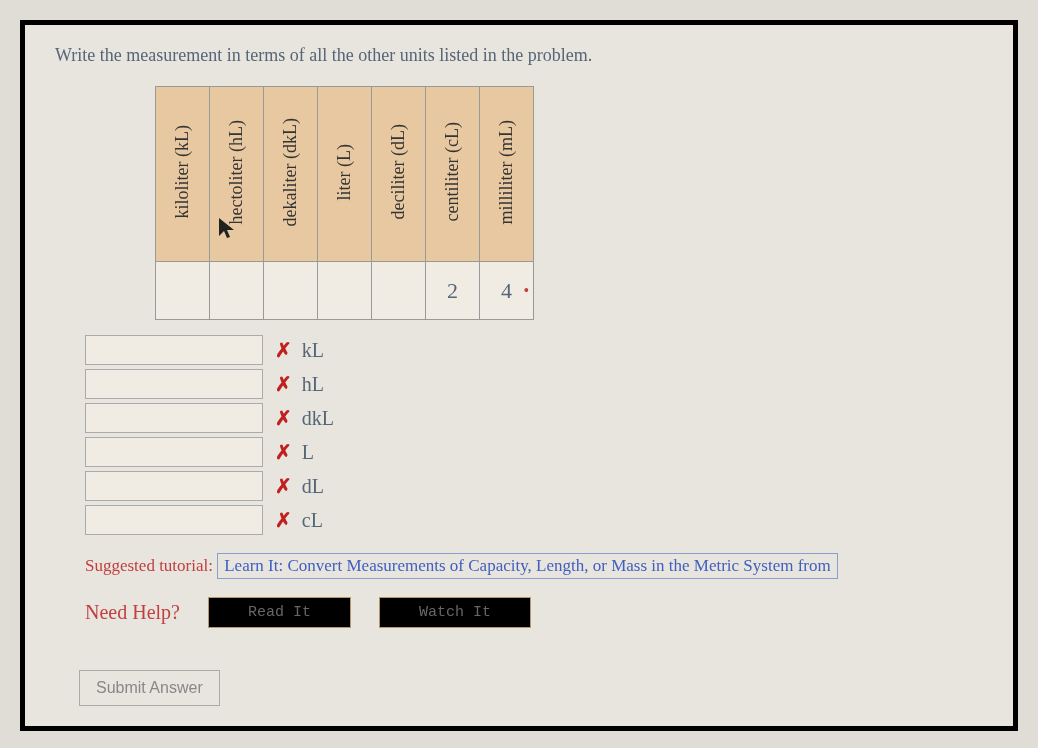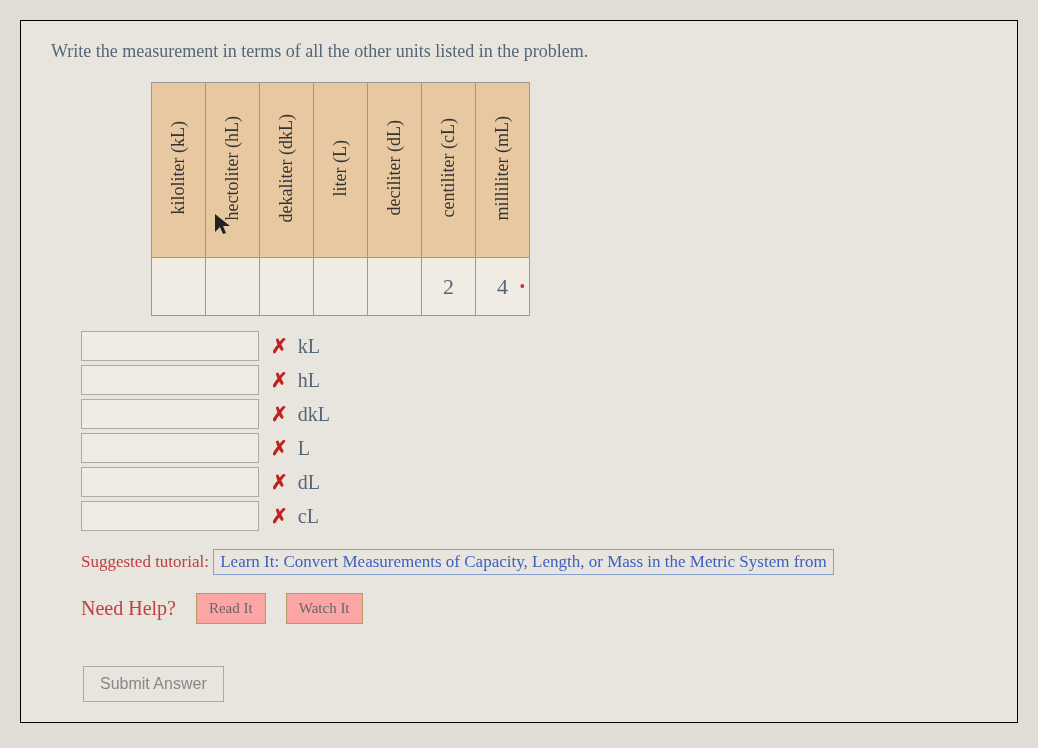--- a/index.html
+++ b/index.html
@@ -6,21 +6,21 @@
     body {
       font-family: Georgia, 'Times New Roman', serif;
       background: #e0dcd6;
       padding: 20px;
       width: 1038px;
       height: 748px;
       overflow: hidden;
     }
     .container {
       background: #e8e4de;
-      border: 1px solid #000000;
+      border: 5px solid #000000;
       padding: 20px 30px;
       min-height: 700px;
       position: relative;
     }
     .question-text {
       color: #556677;
       font-size: 18px;
       margin-bottom: 20px;
     }
     .table-wrap {
@@ -117,38 +117,38 @@
       border: 1px solid #88a0d0;
       padding: 2px 6px;
       cursor: pointer;
       display: inline-block;
     }
     .need-help {
       margin-top: 18px;
       margin-left: 30px;
       display: flex;
       align-items: center;
-      gap: 20px;
+      gap: 28px;
     }
     .need-help-label {
       color: #c04040;
       font-size: 20px;
     }
     .help-btn {
-      background: #fca5a5;
+      background: #000000;
       border: 1px solid #b89868;
       color: #666;
-      padding: 6px 12px;
+      padding: 6px 39px;
       font-size: 15px;
       cursor: pointer;
-      font-family: Liberation Serif, serif;
+      font-family: Liberation Mono, monospace;
     }
     .submit-wrap {
       margin-top: 42px;
-      margin-left: 32px;
+      margin-left: 24px;
     }
     .submit-btn {
       background: #e8e4de;
       border: 1px solid #aaa;
       color: #888;
       padding: 8px 16px;
       font-size: 16px;
       cursor: pointer;
       font-family: Arial, sans-serif;
     }

